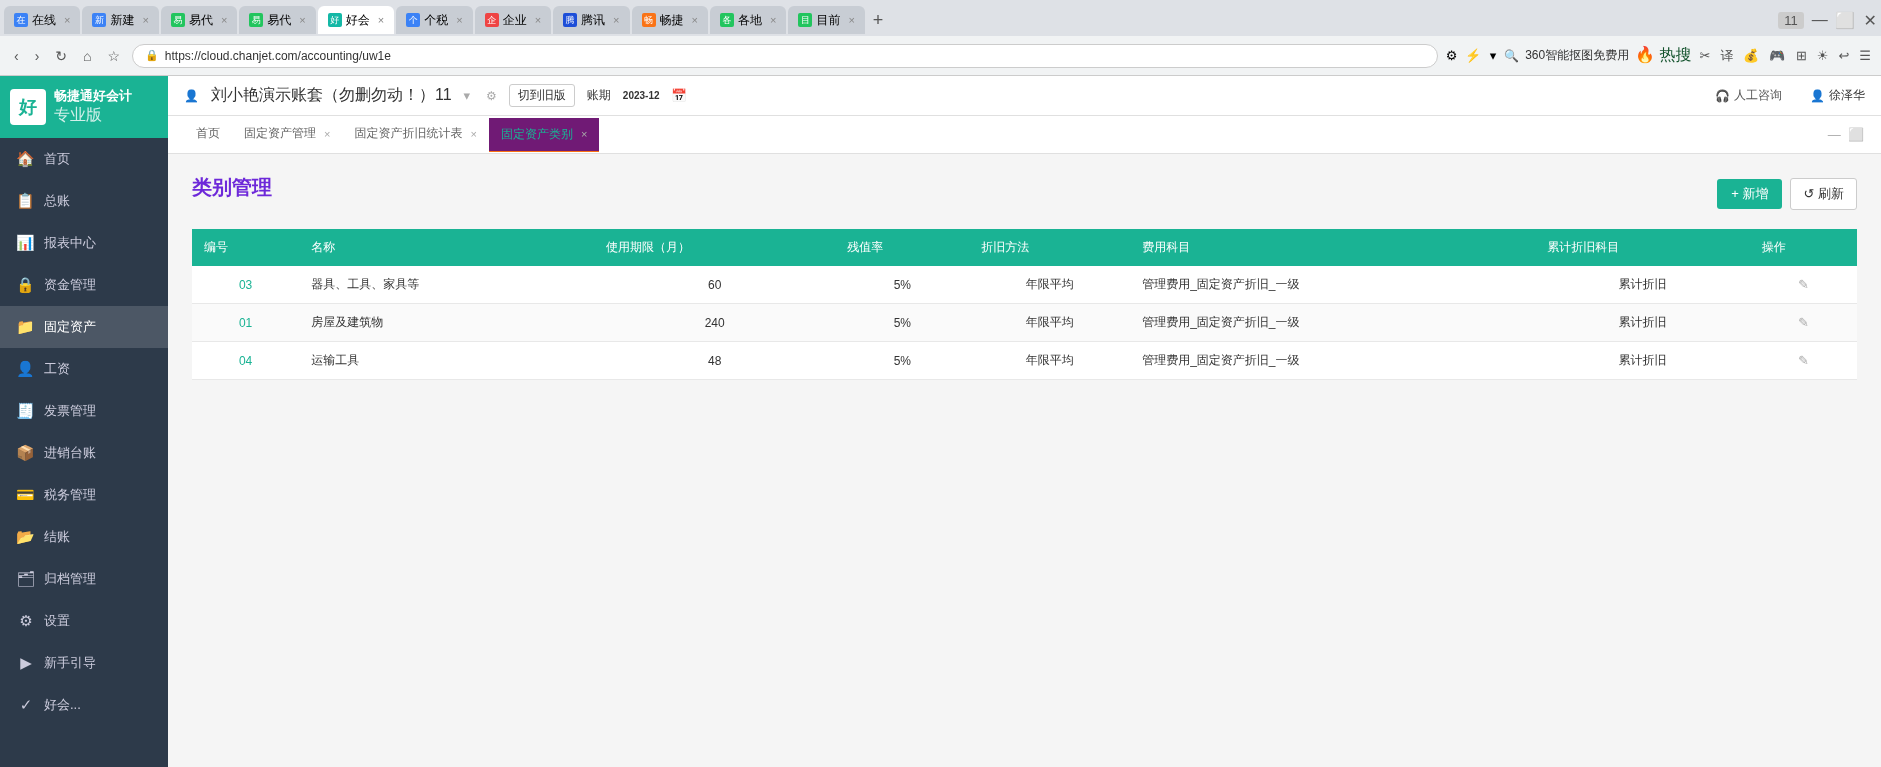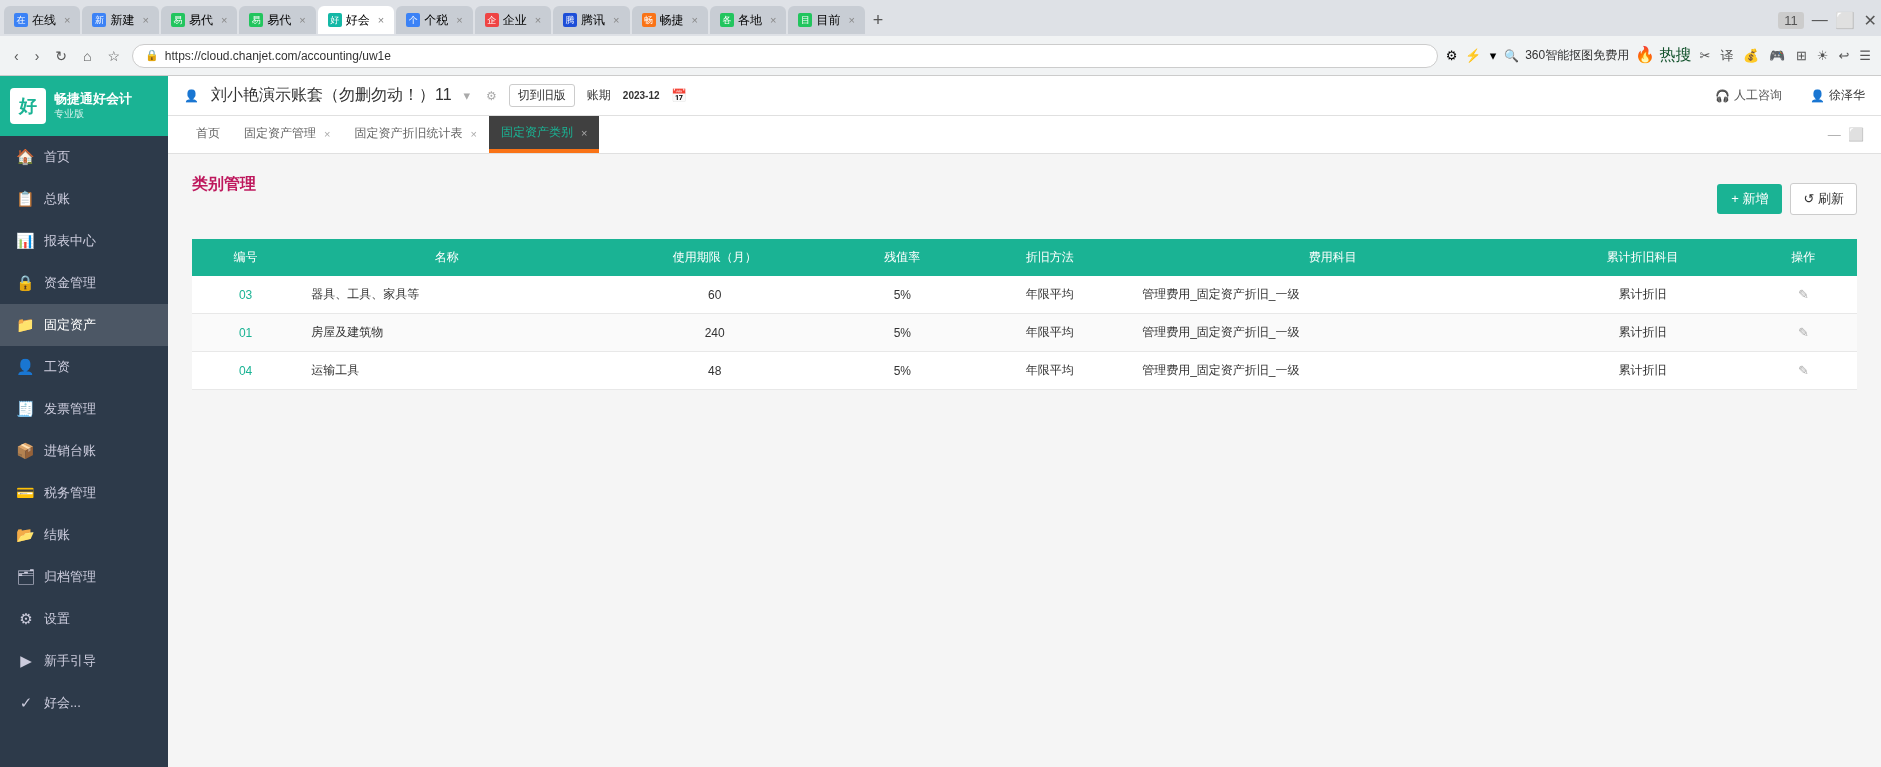--- a/index.html
+++ b/index.html
@@ -24,53 +24,53 @@
 
     
     .app-wrapper { display: flex; height: calc(100vh - 76px); }
 
     
     .sidebar { width: 168px; background: #2d3a4a; color: #fff; display: flex; flex-direction: column; min-height: 100%; }
     .sidebar-logo { background: #1ab394; padding: 12px 10px; display: flex; align-items: center; gap: 8px; }
     .logo-icon { width: 36px; height: 36px; background: #fff; border-radius: 4px; display: flex; align-items: center; justify-content: center; }
     .logo-icon-inner { font-size: 18px; color: #1ab394; font-weight: bold; }
     .logo-text { color: #fff; font-size: 13px; font-weight: bold; line-height: 1.3; }
-    .logo-sub { font-size: 10px; color: rgba(255,255,255,0.8); }
+    .logo-sub { font-size: 16px; color: rgba(255,255,255,0.8); }
 
     .sidebar-item { display: flex; align-items: center; padding: 12px 16px; cursor: pointer; color: #ccd; font-size: 13px; gap: 8px; transition: background 0.2s; }
     .sidebar-item.active { background: rgba(255,255,255,0.15); color: #fff; }
     .sidebar-icon { font-size: 15px; width: 20px; text-align: center; }
 
     
     .app-header { background: #fff; border-bottom: 1px solid #e0e0e0; padding: 0 16px; height: 40px; display: flex; align-items: center; gap: 12px; }
     .switch-btn { border: 1px solid #ccc; padding: 2px 8px; border-radius: 3px; font-size: 12px; cursor: pointer; color: #333; background: #fff; }
     .support-btn { display: flex; align-items: center; gap: 4px; font-size: 12px; color: #555; cursor: pointer; margin-left: auto; }
     .user-info { display: flex; align-items: center; gap: 4px; font-size: 12px; color: #333; margin-left: 16px; }
 
     
     .main-content { flex: 1; background: #f5f5f5; overflow-y: auto; }
 
     
     .page-tabs { display: flex; align-items: center; background: #fff; border-bottom: 1px solid #e0e0e0; padding: 0 16px; height: 38px; }
     .page-tab { display: flex; align-items: center; gap: 4px; padding: 8px 12px; font-size: 12px; cursor: pointer; color: #666; border-bottom: 2px solid transparent; }
-    .page-tab.active { color: #1ab394; border-bottom: 4px solid #f97316; background: #404040; }
+    .page-tab.active { color: #1ab394; border-bottom: 1px solid #f97316; background: #701a75; }
     .page-tab .tab-x { font-size: 11px; color: #aaa; cursor: pointer; margin-left: 4px; }
 
     
     .page-body { padding: 20px 24px; }
-    .page-title { font-size: 16px; font-weight: bold; color: #be185d; margin-bottom: 28px; }
+    .page-title { font-size: 20px; font-weight: bold; color: #6d28d9; margin-bottom: 12px; }
 
     .toolbar { display: flex; justify-content: flex-end; align-items: center; gap: 8px; margin-bottom: 12px; }
     .btn-add { background: #1ab394; color: #fff; border: none; padding: 6px 14px; border-radius: 3px; font-size: 13px; cursor: pointer; display: flex; align-items: center; gap: 4px; }
     .btn-refresh { background: #fff; color: #333; border: 1px solid #ccc; padding: 6px 12px; border-radius: 3px; font-size: 13px; cursor: pointer; display: flex; align-items: center; gap: 4px; }
 
     
     .data-table { width: 100%; border-collapse: collapse; background: #fff; }
     .data-table thead tr { background: #1ab394; color: #fff; }
-    .data-table thead th { padding: 10px 12px; font-size: 12px; font-weight: normal; text-align: center; border: none; }
+    .data-table thead th { padding: 10px 12px; font-size: 12px; font-weight: normal; text-align: left; border: none; }
     .data-table tbody tr { border-bottom: 1px solid #e8e8e8; }
     .data-table tbody td { padding: 10px 12px; font-size: 12px; color: #333; text-align: center; }
     .data-table tbody td.code { color: #1ab394; cursor: pointer; }
     .data-table tbody td.left { text-align: left; }
     .edit-icon { color: #aaa; cursor: pointer; font-size: 13px; }
   </style>
 </head>
 <body>
 
 <div class="browser-chrome">

